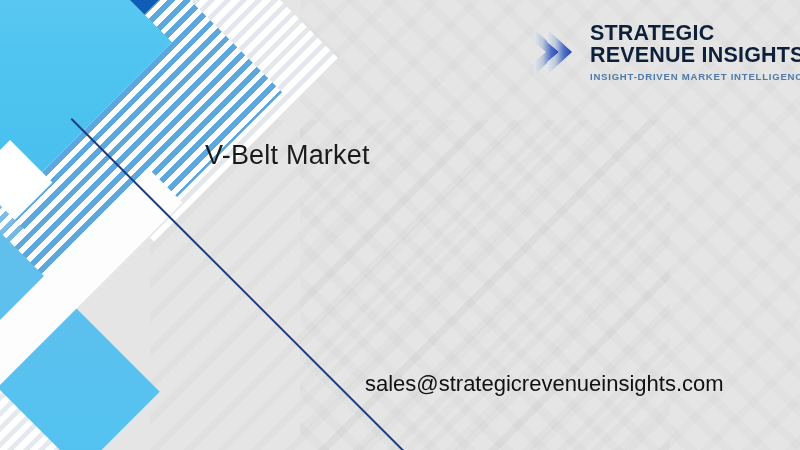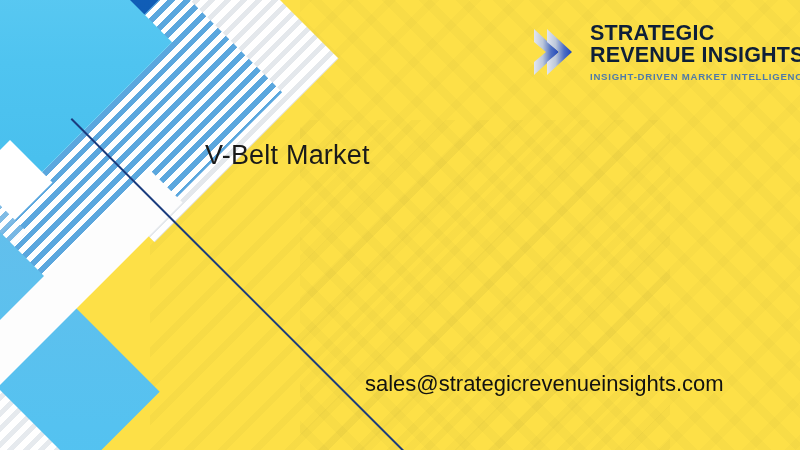--- a/index.html
+++ b/index.html
@@ -6,21 +6,21 @@
   * { margin:0; padding:0; box-sizing:border-box; }
   html, body {
     width:800px; height:450px;
     font-family:"Liberation Sans", sans-serif;
     background:#ffffff;
     overflow:hidden;
   }
   .slide {
     position:relative;
     width:800px; height:450px;
-    background:#fde047;
+    background:#e5e5e5;
     overflow:hidden;
   }
 
   
   .artwork {
     position:absolute; inset:0;
     overflow:hidden;
     pointer-events:none;
   }
 

